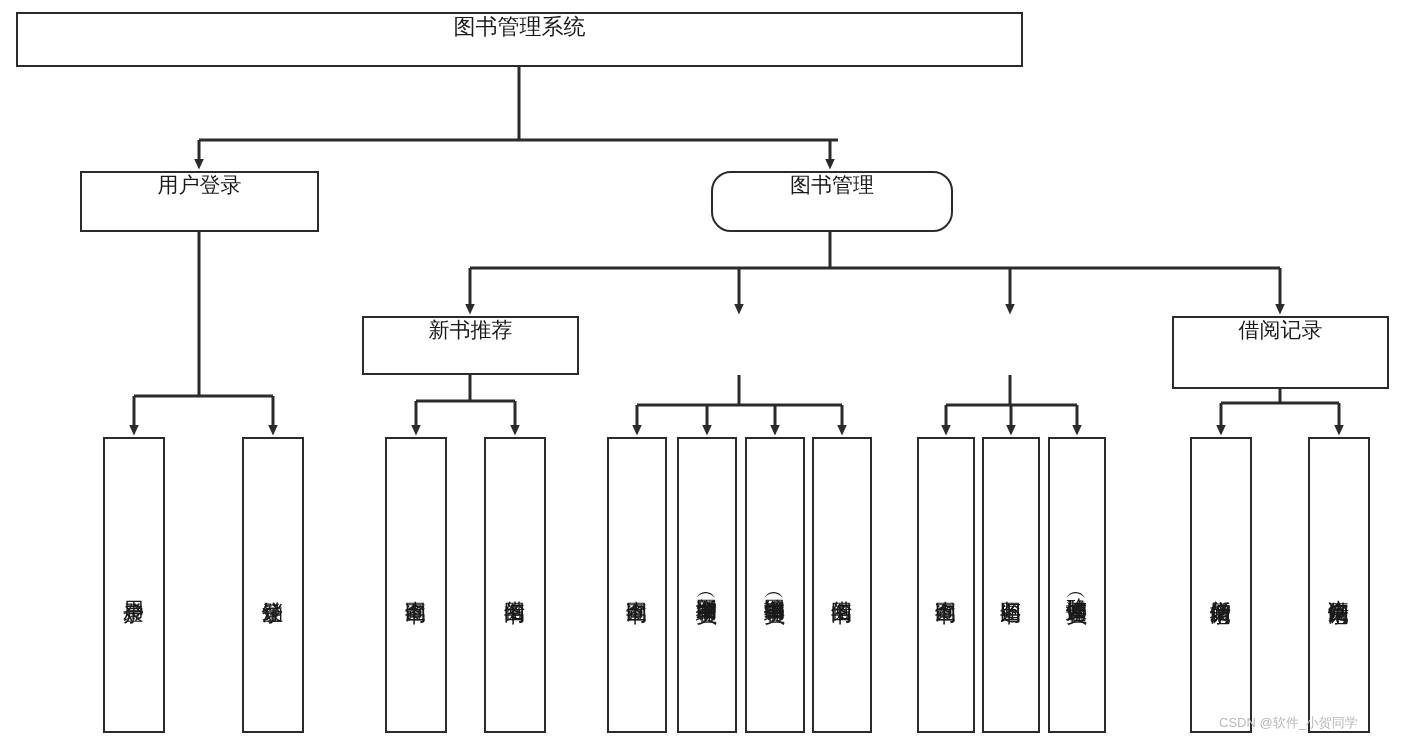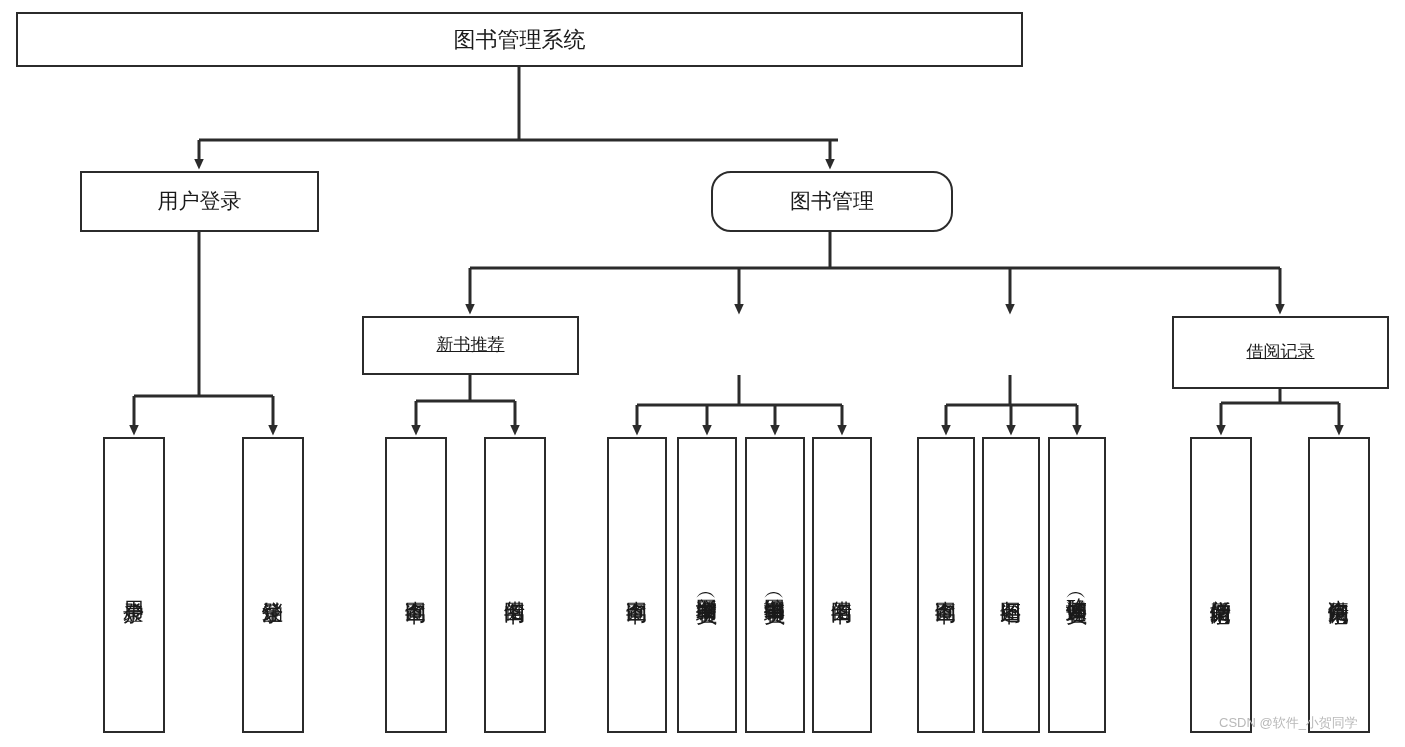--- a/index.html
+++ b/index.html
@@ -24,33 +24,33 @@
     width: 1405px;
     height: 747px;
     pointer-events: none;
   }
   .node {
     position: absolute;
     box-sizing: border-box;
     background: #ffffff;
     border: 2px solid #2b2b2b;
     display: flex;
-    align-items: center;
+    align-items: flex-start;
     justify-content: center;
     color: #1a1a1a;
   }
   .node-label {
     display: block;
     text-align: center;
     line-height: 1.18;
     white-space: nowrap;
   }
   .node-root .node-label { font-size: 22px; }
   .node-l2 .node-label  { font-size: 21px; }
-  .node-l3 .node-label  { font-size: 17px; text-decoration: underline; }
+  .node-l3 .node-label  { font-size: 21px; }
   .node-leaf {
     align-items: center;
     justify-content: flex-start;
   }
   .node-leaf .node-label {
     writing-mode: vertical-rl;
     text-orientation: upright;
     font-size: 21px;
     line-height: 1.0;
     letter-spacing: 1px;

